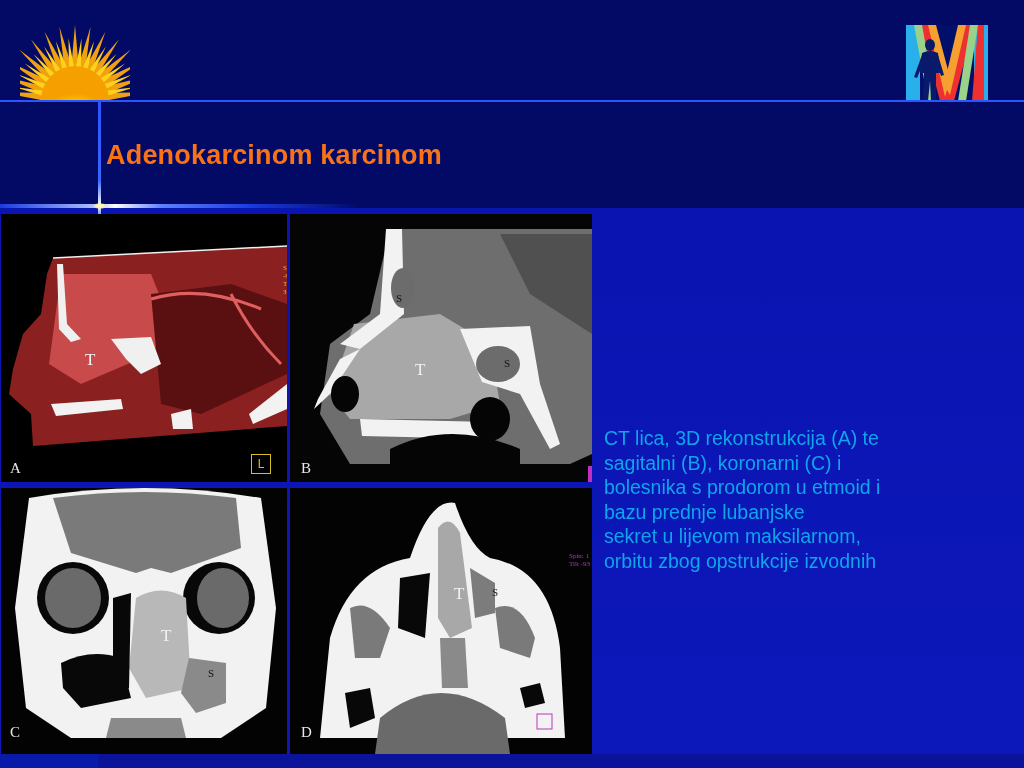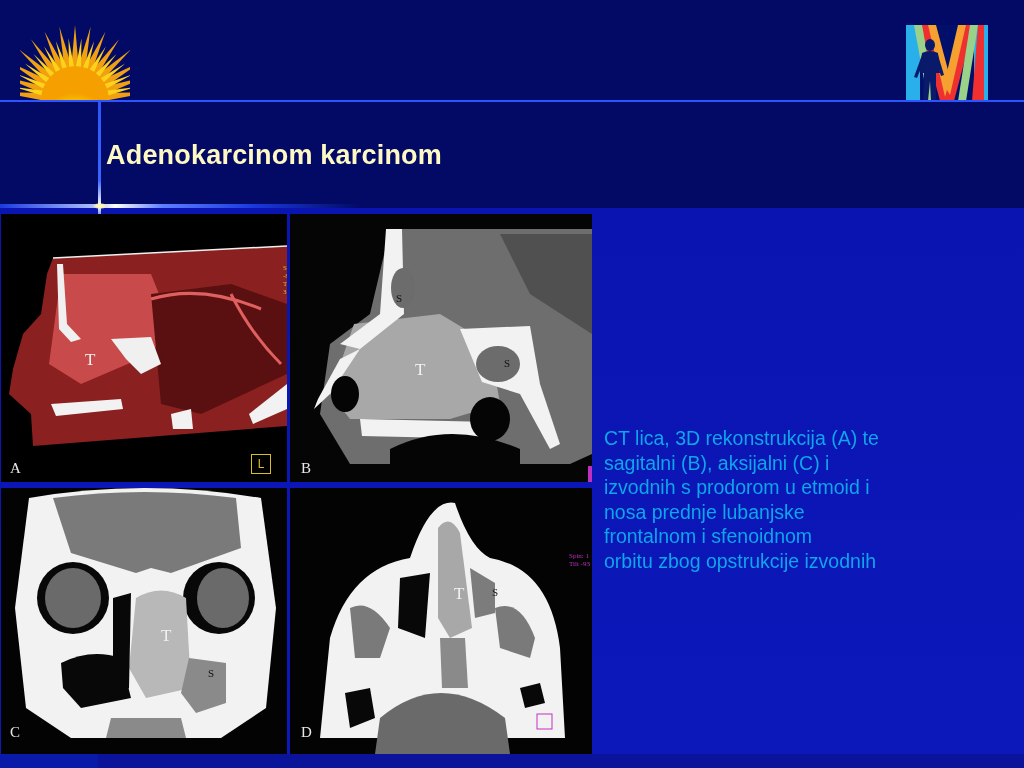--- a/index.html
+++ b/index.html
@@ -26,21 +26,21 @@
       background: linear-gradient(90deg, #1a3adf 0%, #b8c8ff 28%, #ffffff 32%, #5f7fff 45%, #1a3adf 70%, rgba(26,58,223,0) 100%);
     }
     .title-cross {
       position: absolute; left: 93px; top: 203px; width: 14px; height: 6px;
       background: radial-gradient(ellipse at center, #fffbe0 0%, #fff5a0 40%, rgba(255,255,255,0) 75%);
     }
     .sun { position: absolute; left: 20px; top: 22px; width: 110px; height: 80px; overflow: hidden; }
     .logo { position: absolute; left: 906px; top: 25px; width: 82px; height: 76px; }
     .title {
       position: absolute; left: 106px; top: 140px;
-      font-size: 27px; font-weight: bold; color: #fef9c3;
+      font-size: 27px; font-weight: bold; color: #f97316;
       letter-spacing: 0.2px; white-space: nowrap;
     }
     .bottom-strip {
       position: absolute; left: 0; top: 754px; width: 1024px; height: 14px;
       background: #0a1399;
     }
     .bottom-strip .left { position:absolute; left:0; top:0; width:98px; height:14px; background:#0a1aa8; }
 
     .panel {
       position: absolute; background: #000; overflow: hidden;
@@ -238,23 +238,23 @@
     <div class="slabel" style="left:202px; top:98px; color:#222;">S</div>
     <div class="overlay-text" style="left:247px; top:64px; color:#c030c0;">
       <div>Spin: 1</div>
       <div>Tilt -93</div>
     </div>
     <div class="panel-letter" style="left:11px; top:236px;">D</div>
   </div>
 
   <div class="caption">
     <div>CT lica, 3D rekonstrukcija (A) te</div>
-    <div>sagitalni (B), aksijalni (C) i</div>
-    <div>izvodnih s prodorom u etmoid i</div>
-    <div>nosa prednje lubanjske</div>
-    <div>frontalnom i sfenoidnom</div>
+    <div>sagitalni (B), koronarni (C) i</div>
+    <div>bolesnika s prodorom u etmoid i</div>
+    <div>bazu prednje lubanjske</div>
+    <div>sekret u lijevom maksilarnom,</div>
     <div>orbitu zbog opstrukcije izvodnih</div>
   </div>
 
   <div class="bottom-strip">
       <div class="left"></div>
     </div>
 </div>
 
 </body></html>

